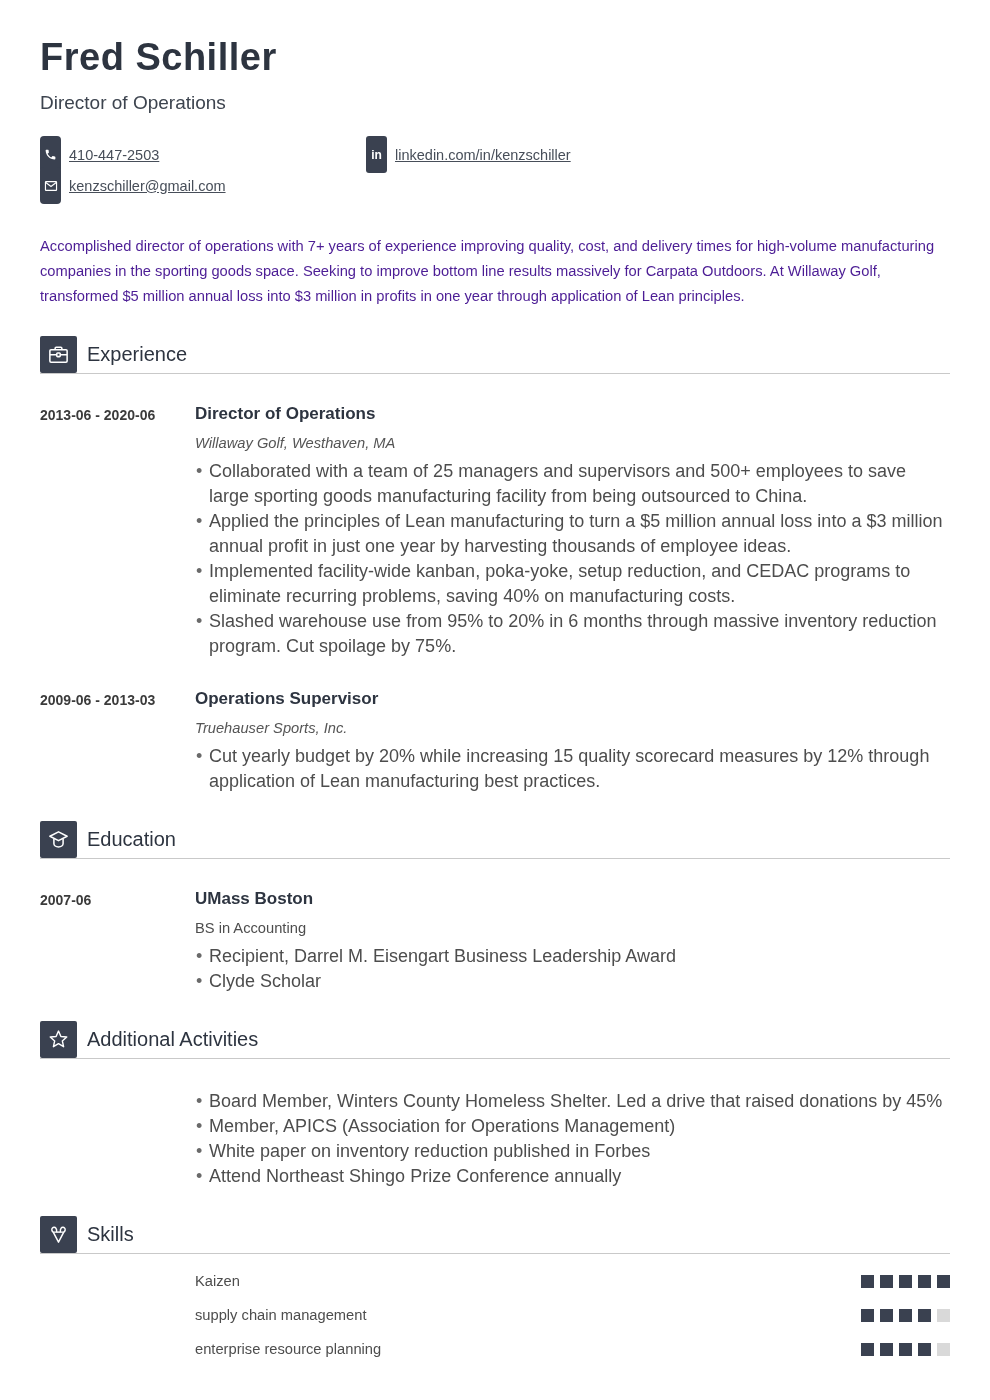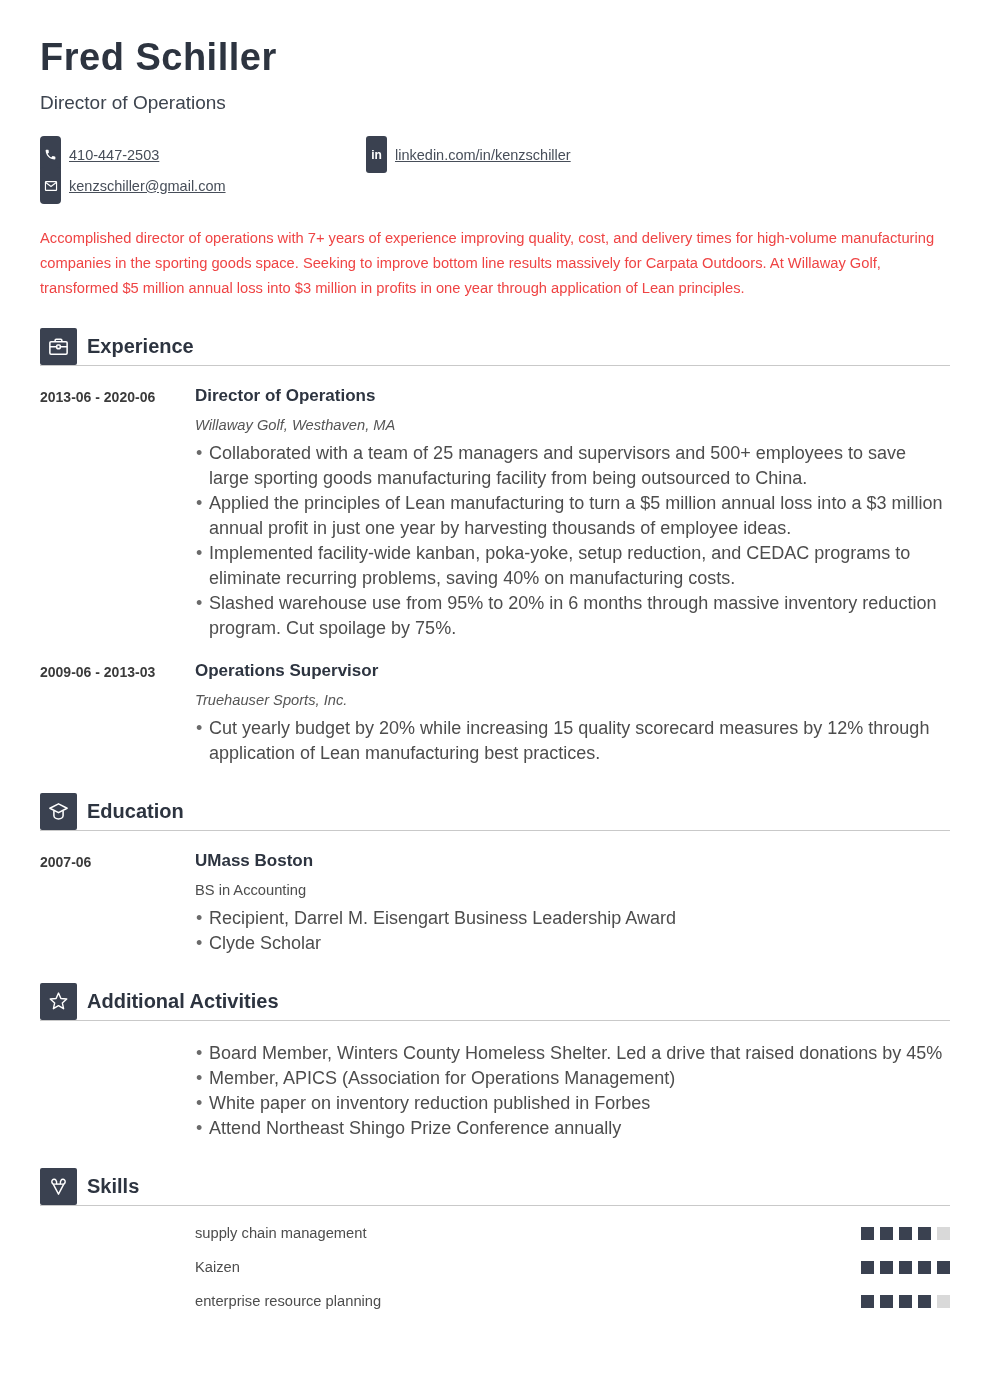--- a/index.html
+++ b/index.html
@@ -32,36 +32,36 @@
     align-items:center;
   }
   .contact{display:flex;align-items:center;gap:8px;font-size:14.5px;color:#474e59;text-decoration:underline;}
   .cicon{
     width:21px;height:37px;border-radius:4px;background:var(--accent);
     display:flex;align-items:center;justify-content:center;flex:0 0 21px;
   }
   .cicon svg{display:block;}
 
   
-  .summary{margin-top:30px;font-size:14.7px;line-height:25px;color:#ef4444;}
+  .summary{margin-top:38px;font-size:14.7px;line-height:25px;color:#4c1d95;}
 
   
   .sec-head{
     display:flex;align-items:center;gap:10px;
     border-bottom:1px solid var(--rule);
     margin-top:27px;
   }
   .sec-icon{
     width:37px;height:37px;border-radius:2px;background:var(--accent);
     display:flex;align-items:center;justify-content:center;flex:0 0 37px;
   }
-  .sec-title{font-size:20px;font-weight:bold;color:var(--heading);}
-
-  
-  .entry{display:flex;margin-top:20px;}
+  .sec-title{font-size:20px;font-weight:normal;color:var(--heading);}
+
+  
+  .entry{display:flex;margin-top:30px;}
   .entry .dates{
     width:155px;flex:0 0 155px;
     font-size:14px;font-weight:bold;color:#3b3b3b;padding-top:3px;
   }
   .entry .content{flex:1;min-width:0;}
   .job-title{font-size:17px;font-weight:bold;color:var(--heading);}
   .company{font-size:14.7px;font-style:italic;color:#555;margin-top:11px;}
   .degree{font-size:14.7px;color:#4d4d4d;margin-top:11px;}
   ul.bullets{list-style:none;margin-top:8px;}
   ul.bullets li{
@@ -213,37 +213,37 @@
         <path d="M6.5 9.5c-1.6-1.2-2-3.2-.8-4.4 1-1 2.7-.8 3.6.3.8 1 .9 2.4.7 4.1z" stroke-linejoin="round"></path>
         <path d="M17.5 9.5c1.6-1.2 2-3.2.8-4.4-1-1-2.7-.8-3.6.3-.8 1-.9 2.4-.7 4.1z" stroke-linejoin="round"></path>
         <path d="M10 9.5h4"></path>
       </svg>
     </span>
     <span class="sec-title">Skills</span>
   </div>
 
   <div class="skills-list">
     <div class="skill-row">
+      <span class="skill-label">Kaizen</span>
+      <span class="squares">
+          <span class="sq filled"></span>
+          <span class="sq filled"></span>
+          <span class="sq filled"></span>
+          <span class="sq filled"></span>
+          <span class="sq filled"></span>
+        </span>
+    </div>
+    <div class="skill-row">
       <span class="skill-label">supply chain management</span>
       <span class="squares">
           <span class="sq filled"></span>
           <span class="sq filled"></span>
           <span class="sq filled"></span>
           <span class="sq filled"></span>
           <span class="sq empty"></span>
-        </span>
-    </div>
-    <div class="skill-row">
-      <span class="skill-label">Kaizen</span>
-      <span class="squares">
-          <span class="sq filled"></span>
-          <span class="sq filled"></span>
-          <span class="sq filled"></span>
-          <span class="sq filled"></span>
-          <span class="sq filled"></span>
         </span>
     </div>
     <div class="skill-row">
       <span class="skill-label">enterprise resource planning</span>
       <span class="squares">
           <span class="sq filled"></span>
           <span class="sq filled"></span>
           <span class="sq filled"></span>
           <span class="sq filled"></span>
           <span class="sq empty"></span>

